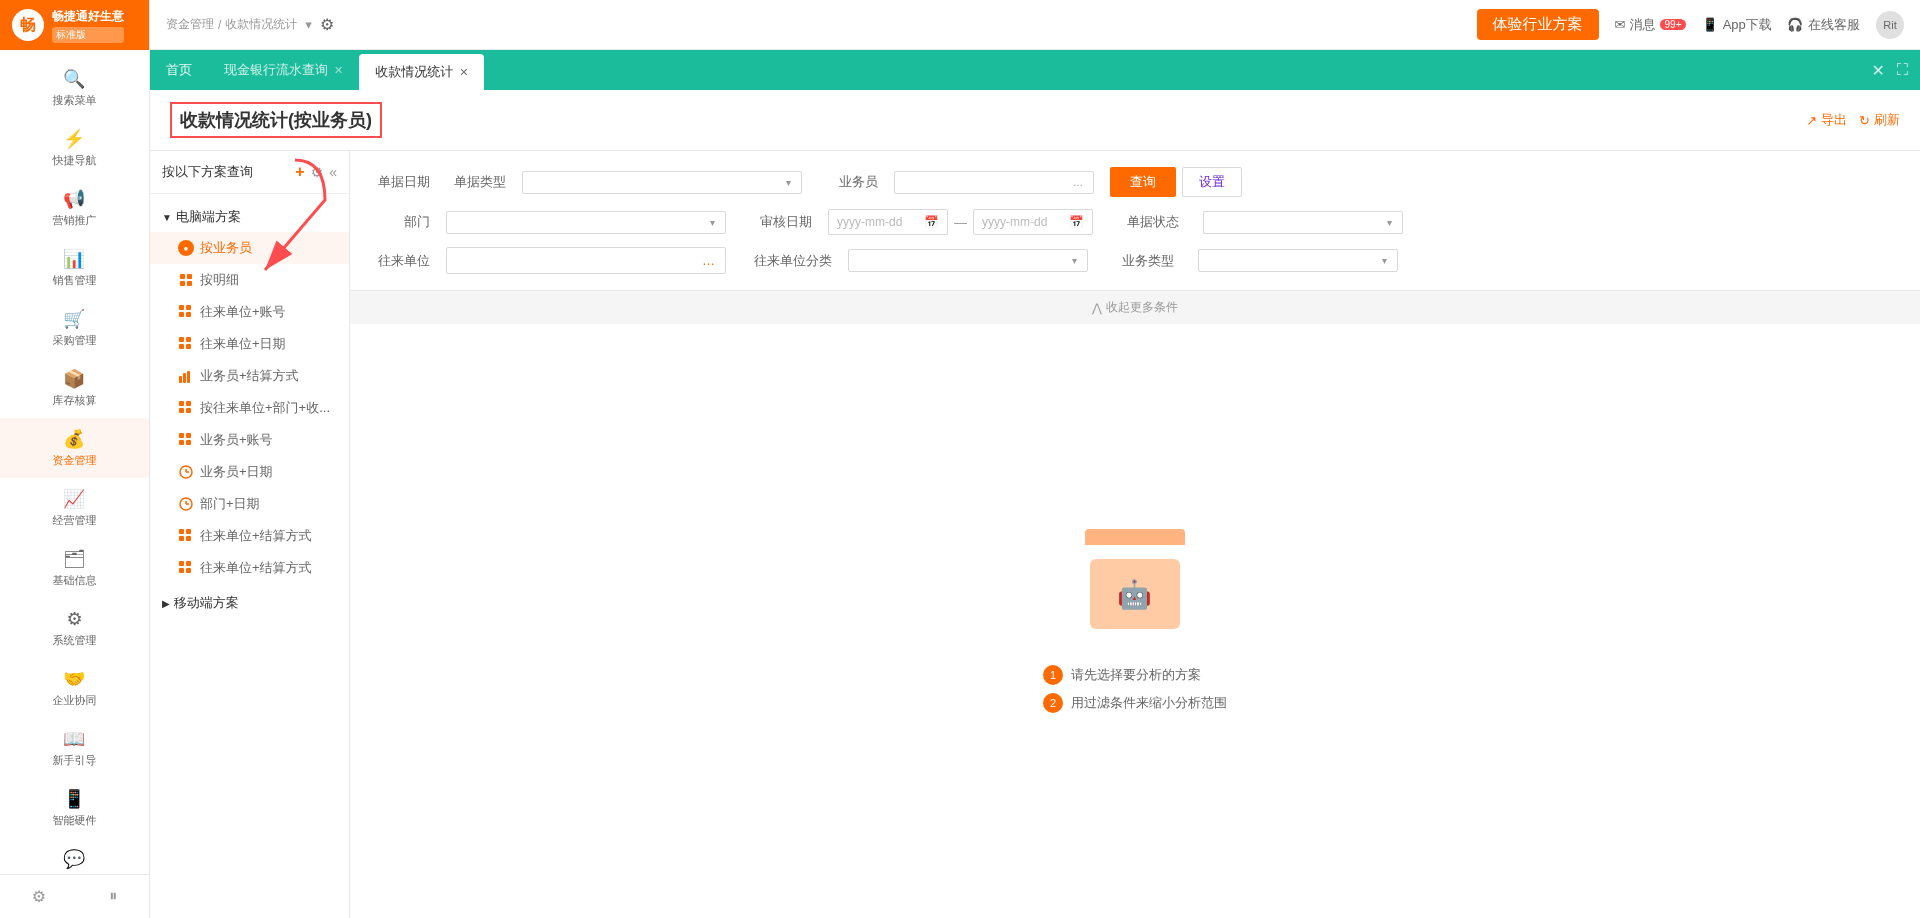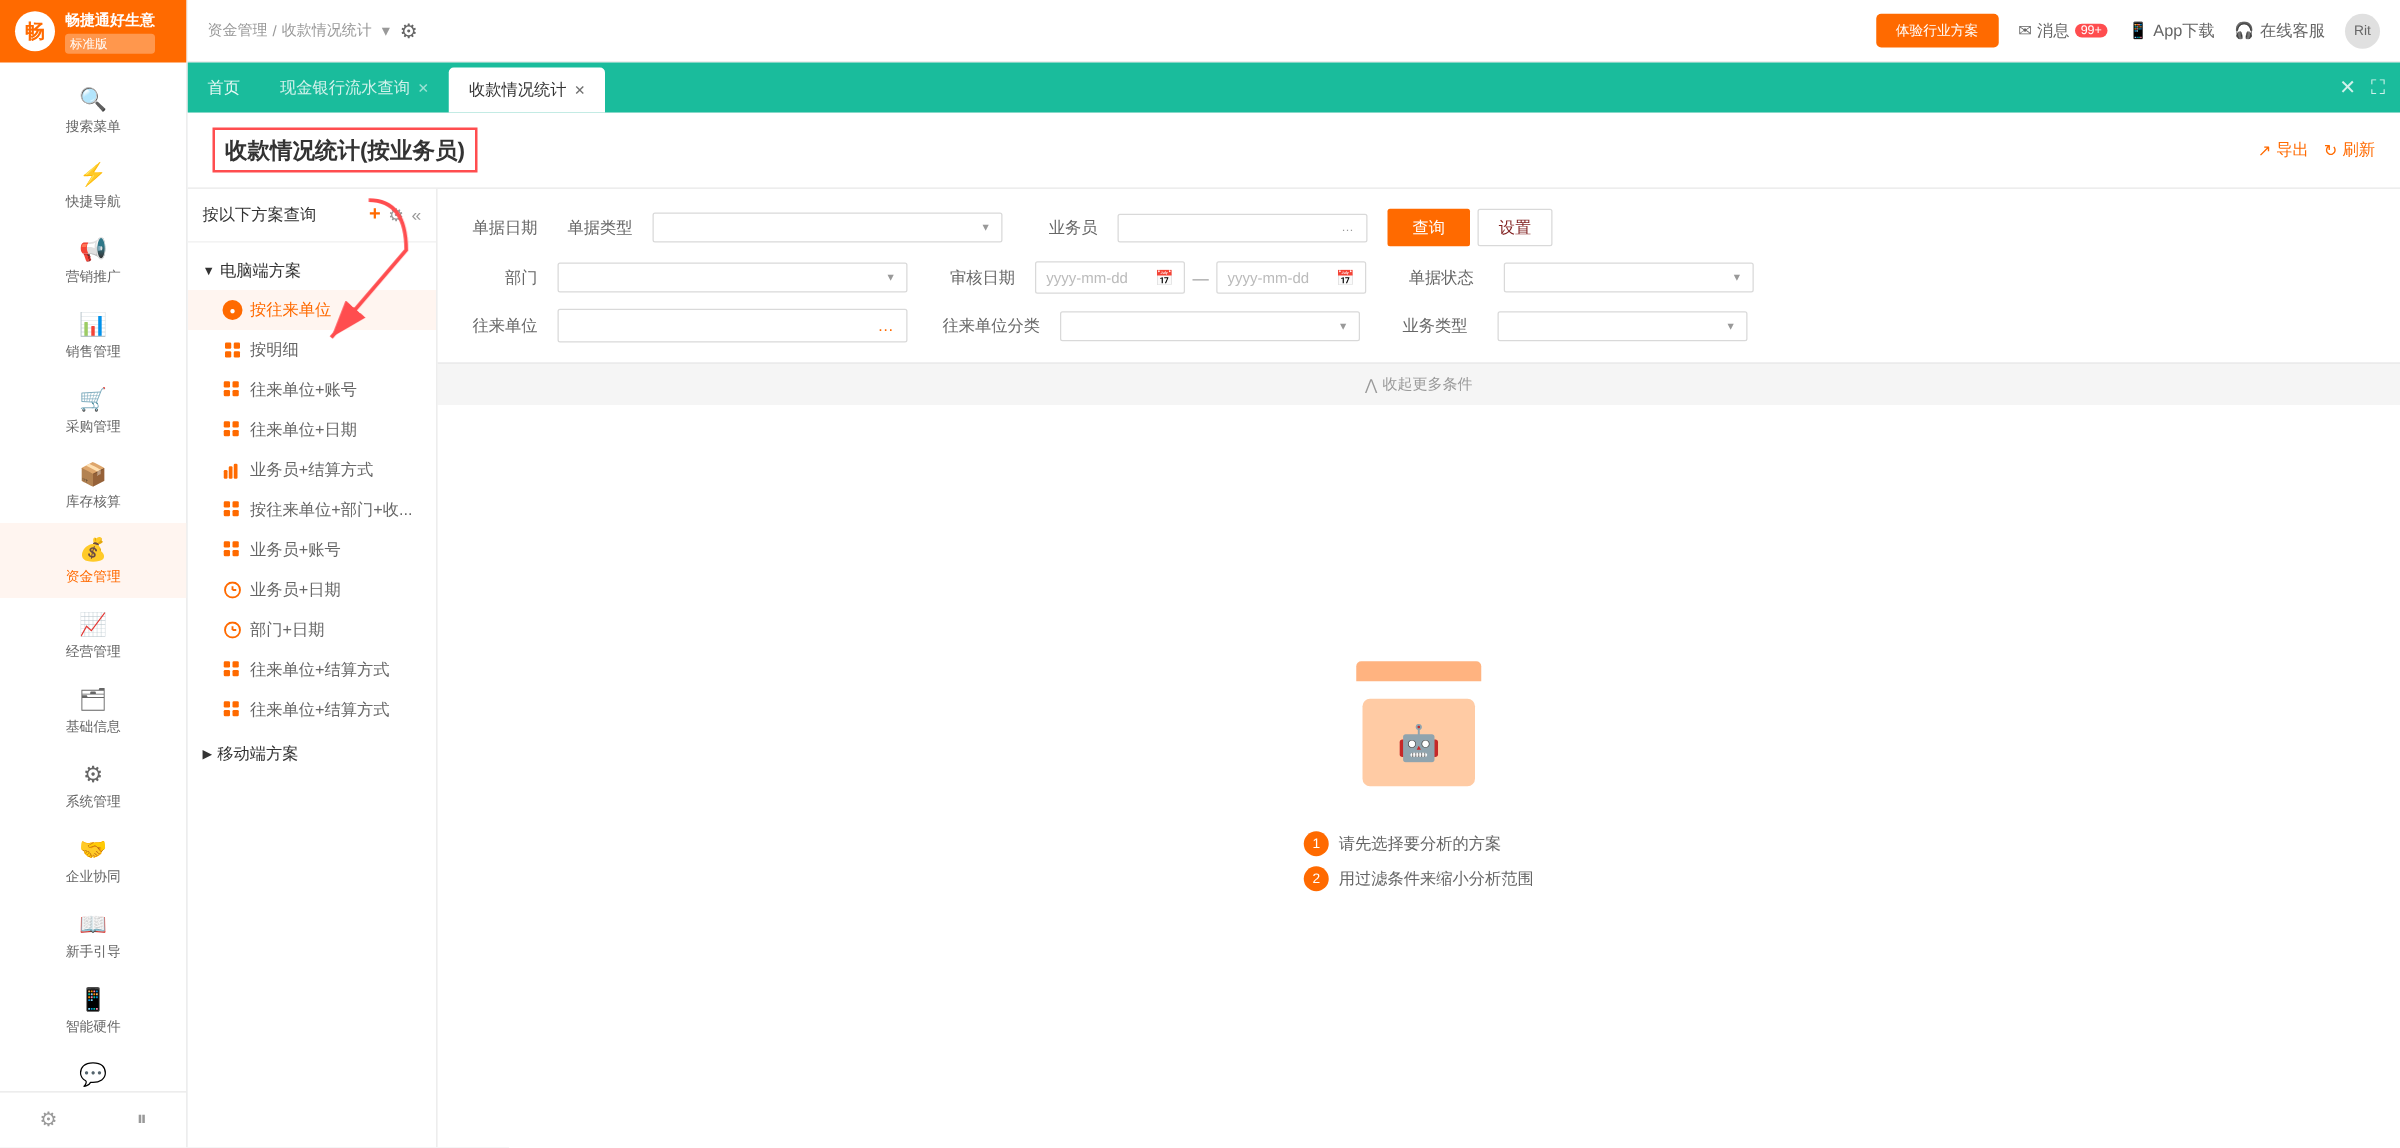--- a/index.html
+++ b/index.html
@@ -21,21 +21,21 @@
     
     .main { flex: 1; display: flex; flex-direction: column; height: 918px; overflow: hidden; }
 
     
     .topbar { height: 50px; background: #fff; border-bottom: 1px solid #e8e8e8; display: flex; align-items: center; padding: 0 16px; gap: 12px; }
     .topbar-left { display: flex; align-items: center; gap: 8px; flex: 1; }
     .topbar-breadcrumb { color: #999; font-size: 12px; display: flex; align-items: center; gap: 4px; }
     .topbar-right { display: flex; align-items: center; gap: 16px; }
     .topbar-btn { display: flex; align-items: center; gap: 4px; cursor: pointer; color: #666; font-size: 13px; }
     .topbar-btn .badge { background: #ff4d4f; color: #fff; border-radius: 10px; padding: 0 5px; font-size: 10px; min-width: 18px; text-align: center; }
-    .trial-btn { background: #ff6a00; color: #fff; border: none; padding: 6px 16px; border-radius: 4px; cursor: pointer; font-size: 11px; }
+    .trial-btn { background: #ff6a00; color: #fff; border: none; padding: 6px 16px; border-radius: 4px; cursor: pointer; font-size: 15px; }
     .gear-btn { color: #666; cursor: pointer; font-size: 16px; }
     .avatar { width: 28px; height: 28px; background: #e0e0e0; border-radius: 50%; display: flex; align-items: center; justify-content: center; font-size: 11px; color: #666; }
 
     
     .tabbar { height: 40px; background: #1abc9c; display: flex; align-items: center; padding: 0 0 0 0; position: relative; }
     .tab { height: 36px; display: flex; align-items: center; padding: 0 16px; cursor: pointer; color: rgba(255,255,255,0.8); font-size: 13px; gap: 6px; position: relative; }
     .tab.active { background: #fff; color: #333; border-radius: 4px 4px 0 0; margin-top: 4px; height: 36px; }
     .tab-home { color: rgba(255,255,255,0.9); }
     .tab-close { font-size: 11px; cursor: pointer; opacity: 0.7; }
     .tabbar-right { margin-left: auto; display: flex; align-items: center; gap: 12px; padding-right: 12px; }
@@ -80,21 +80,21 @@
     .date-tab.active { background: #ff6a00; color: #fff; border-color: #ff6a00; border-radius: 10px; }
     .date-range { color: #999; font-size: 12px; margin-left: 8px; }
     .filter-select { border: 1px solid #d9d9d9; border-radius: 2px; padding: 5px 10px; font-size: 13px; color: #333; min-width: 180px; display: flex; align-items: center; justify-content: space-between; cursor: pointer; background: #fff; }
     .filter-select-wide { min-width: 280px; }
     .date-input-group { display: flex; align-items: center; gap: 6px; }
     .date-input { border: 1px solid #d9d9d9; border-radius: 2px; padding: 5px 8px; font-size: 12px; color: #999; min-width: 120px; background: #fff; display: flex; align-items: center; justify-content: space-between; }
     .dash { color: #999; }
     .dropdown-arrow { color: #999; font-size: 10px; }
     .more-dots { color: #ff6a00; cursor: pointer; margin-left: 4px; }
     .query-btn { background: #ff6a00; color: #fff; border: none; padding: 6px 20px; border-radius: 2px; cursor: pointer; font-size: 13px; }
-    .set-btn { border: 1px solid #d9d9d9; background: #fff; color: #7f1d1d; padding: 5px 16px; border-radius: 2px; cursor: pointer; font-size: 13px; }
+    .set-btn { border: 1px solid #d9d9d9; background: #fff; color: #6d28d9; padding: 5px 16px; border-radius: 2px; cursor: pointer; font-size: 13px; }
     .filter-btn-group { display: flex; gap: 6px; }
 
     
     .collapse-bar { background: #f5f5f5; border-top: 1px solid #e8e8e8; padding: 8px 0; text-align: center; cursor: pointer; color: #999; font-size: 12px; display: flex; align-items: center; justify-content: center; gap: 4px; }
 
     
     .empty-state { flex: 1; display: flex; flex-direction: column; align-items: center; justify-content: center; background: #fff; gap: 16px; }
     .empty-illustration { width: 120px; height: 120px; position: relative; }
     .empty-steps { display: flex; flex-direction: column; gap: 8px; }
     .empty-step { display: flex; align-items: center; gap: 8px; color: #666; font-size: 13px; }
@@ -264,21 +264,21 @@
           <div class="scheme-group">
             <div class="scheme-group-header">
               <span class="expand-arrow">▼</span>
               <span>电脑端方案</span>
             </div>
 
             <div class="scheme-item active">
               <div class="scheme-icon" style="background:#ff6a00;">
                 <span style="font-size:8px;">●</span>
               </div>
-              <span>按往来单位</span>
+              <span>按业务员</span>
             </div>
             <div class="scheme-item">
               <div style="width:16px;height:16px;display:flex;align-items:center;justify-content:center;">
                 <svg width="14" height="14" viewBox="0 0 14 14">
                     <rect x="1" y="1" width="5" height="5" fill="#ff6a00" rx="1"></rect>
                     <rect x="8" y="1" width="5" height="5" fill="#ff6a00" rx="1"></rect>
                     <rect x="1" y="8" width="5" height="5" fill="#ff6a00" rx="1"></rect>
                     <rect x="8" y="8" width="5" height="5" fill="#ff6a00" rx="1"></rect>
                   </svg>
               </div>

